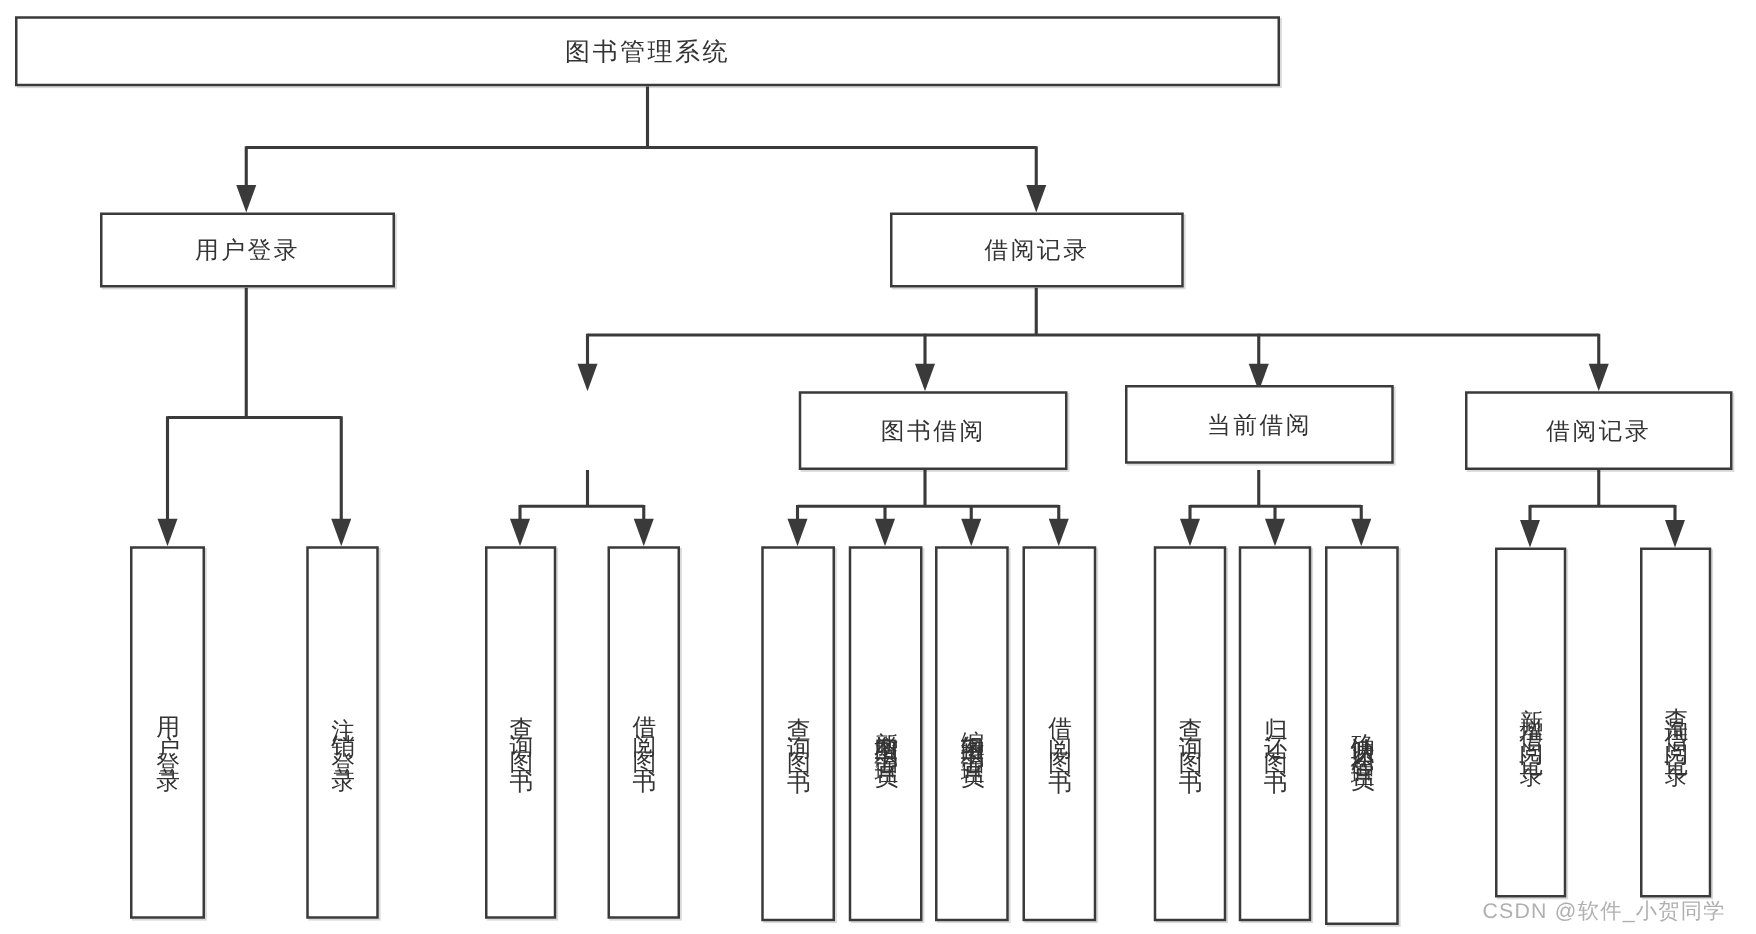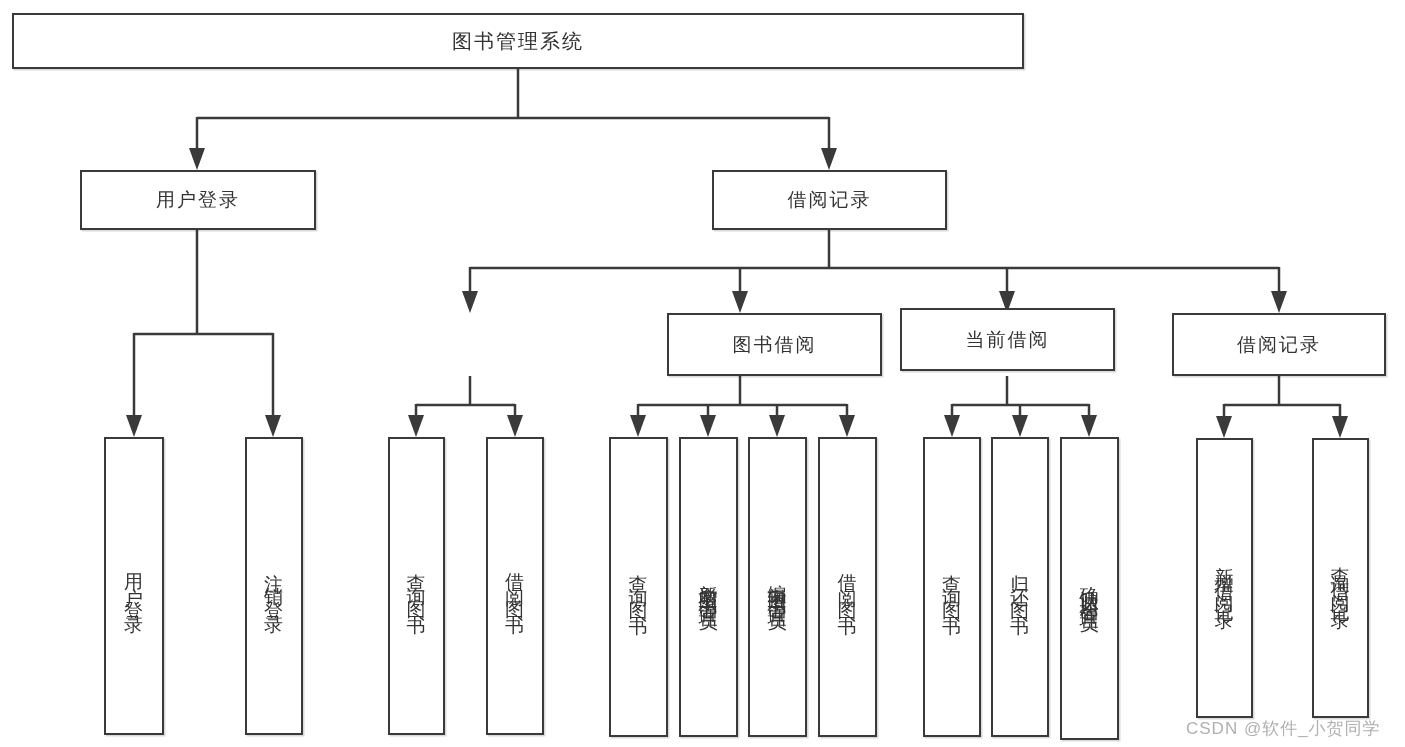--- a/index.html
+++ b/index.html
@@ -121,21 +121,21 @@
     <span>图书管理系统</span>
   </div>
 
   <div class="node hbox" style="left:80px;top:170px;width:236px;height:60px;">
     <span>用户登录</span>
   </div>
   <div class="node hbox" style="left:712px;top:170px;width:235px;height:60px;">
     <span>借阅记录</span>
   </div>
 
-  <div class="node hbox" style="left:667px;top:313px;width:215px;height:63px;">
+  <div class="node hbox" style="left:639px;top:313px;width:215px;height:63px;">
     <span>图书借阅</span>
   </div>
   <div class="node hbox" style="left:900px;top:308px;width:215px;height:63px;">
     <span>当前借阅</span>
   </div>
   <div class="node hbox" style="left:1172px;top:313px;width:214px;height:63px;">
     <span>借阅记录</span>
   </div>
 
   <div class="node leaf" style="left:104px;top:437px;width:60px;height:298px;">

